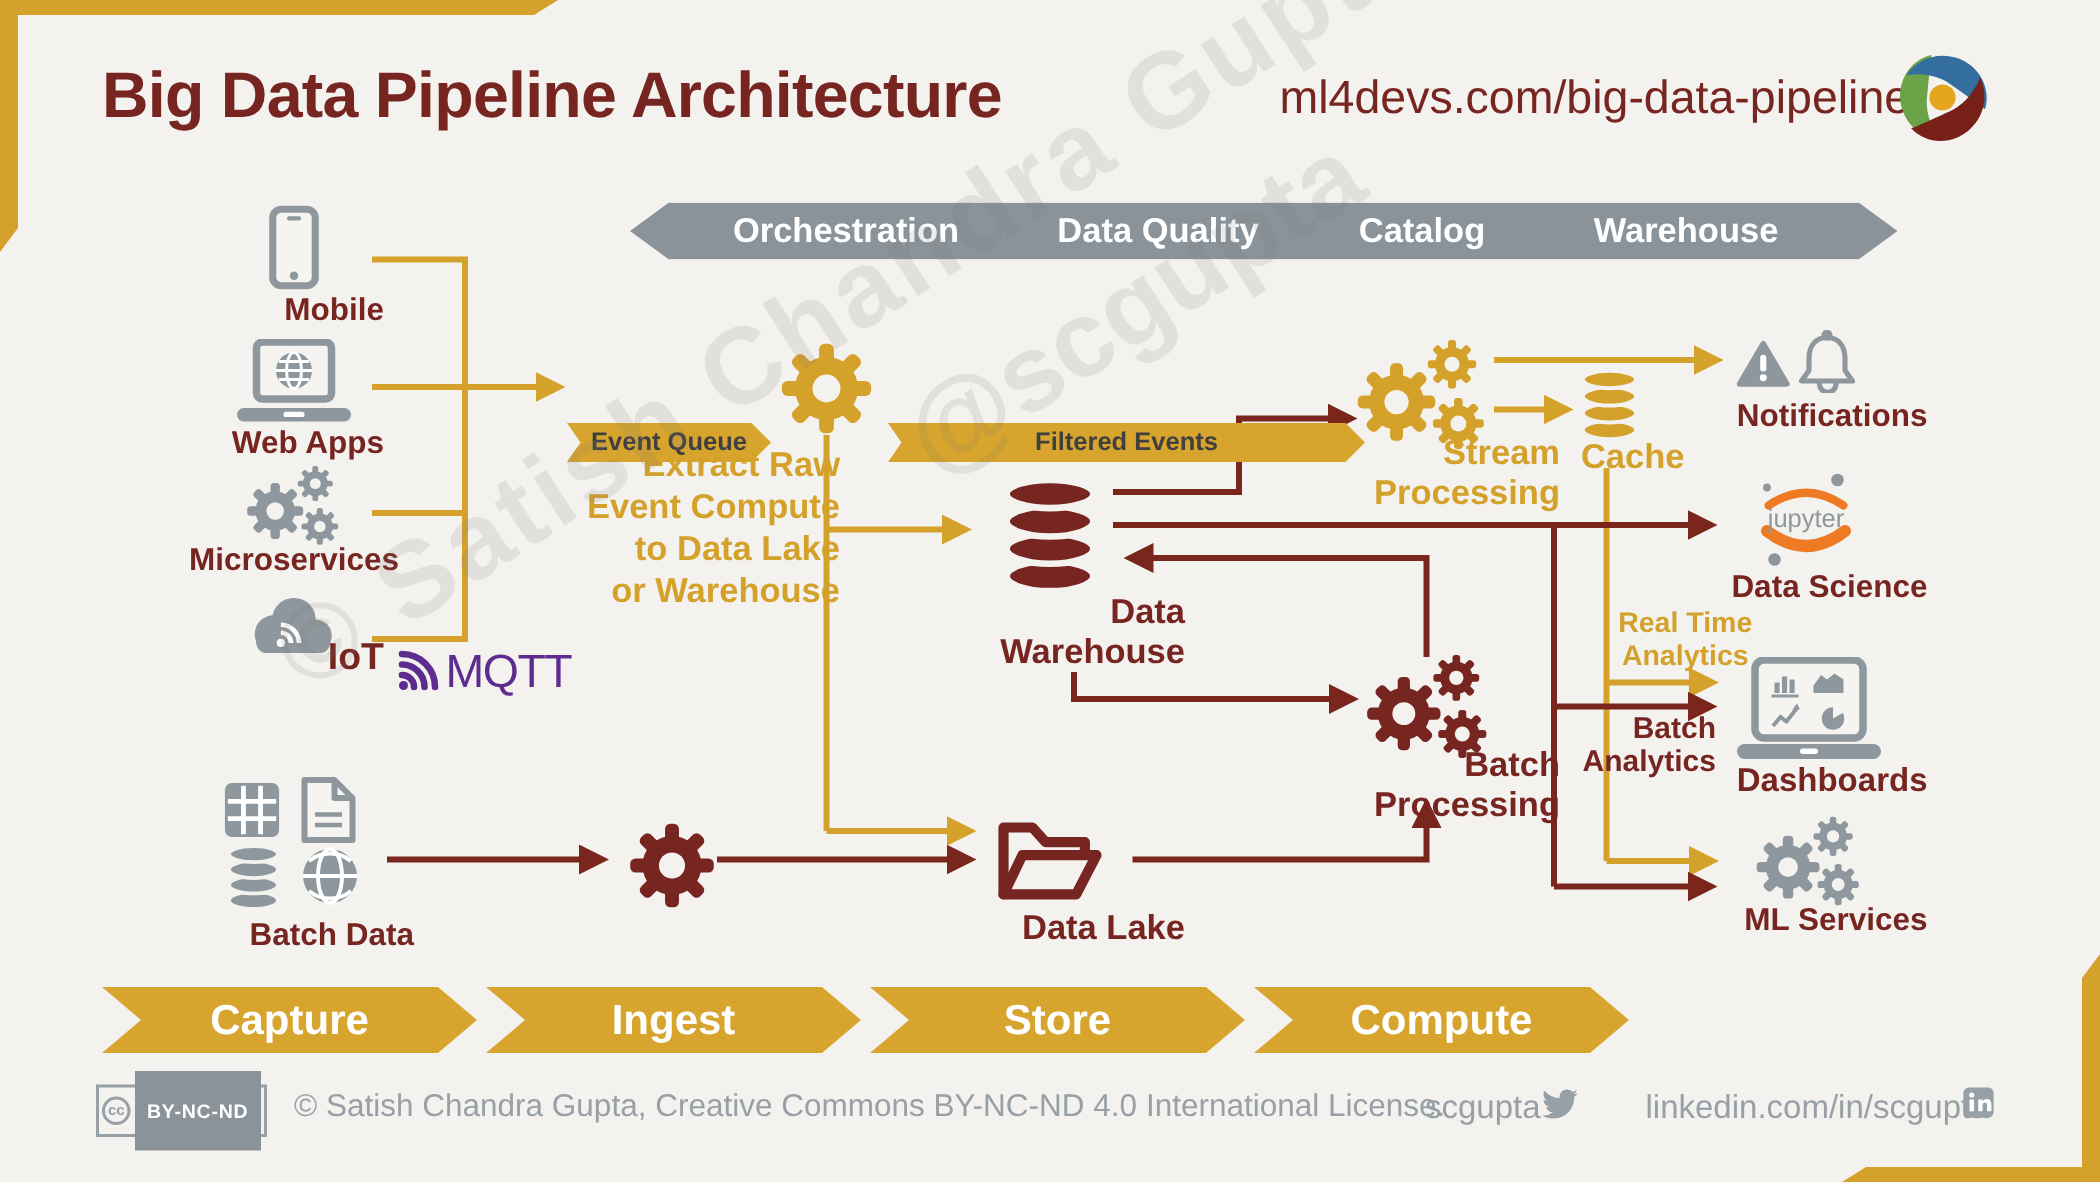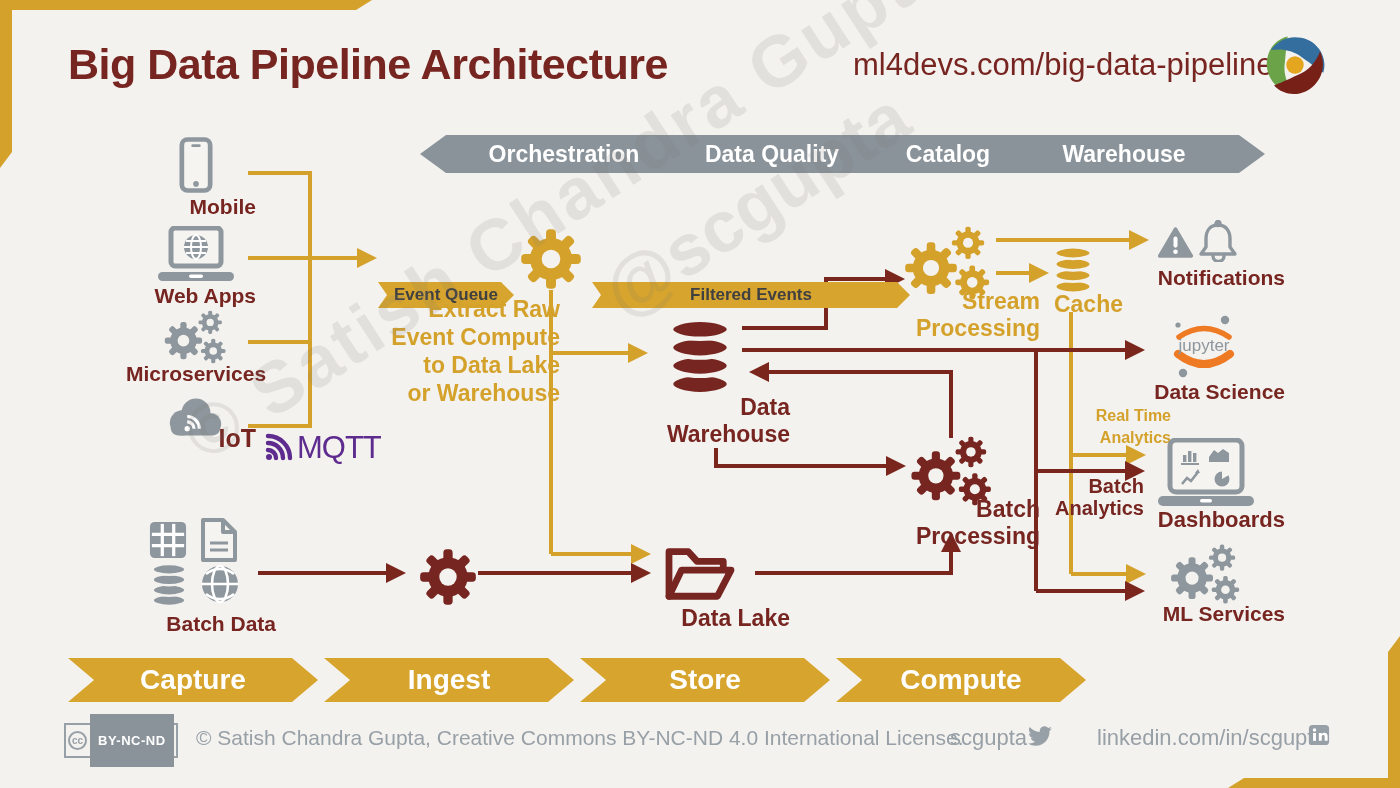--- a/index.html
+++ b/index.html
@@ -306,21 +306,21 @@
   <svg class="abs" style="left:1166px;top:312px;z-index:2" width="76" height="68" viewBox="0 0 76 68">
     <path d="M13,25 Q38,8 63,25" stroke="#ee7a24" stroke-width="5.5" fill="none" stroke-linecap="round"></path>
     <path d="M12,42 Q38,62 64,42" stroke="#ee7a24" stroke-width="8" fill="none" stroke-linecap="round"></path>
     <text x="38" y="39" text-anchor="middle" font-size="17" fill="#8e979d" font-family="Liberation Sans, sans-serif">jupyter</text>
     <circle cx="12" cy="13" r="2.6" fill="#8e979d"></circle>
     <circle cx="59" cy="8" r="4.2" fill="#8e979d"></circle>
     <circle cx="17" cy="61" r="4.2" fill="#8e979d"></circle>
   </svg>
   <div class="lb" style="left:1125px;top:380px;width:160px;font-size:21px;z-index:2">Data Science</div>
 
-  <div class="lb goldtext" style="left:1076px;top:405px;width:95px;font-size:16px;line-height:22px;color:var(--gold);text-align:right;z-index:2">
+  <div class="lb goldtext" style="left:1076px;top:405px;width:95px;font-size:19px;line-height:22px;color:var(--gold);text-align:center;z-index:2">
     <div>Real Time</div>
     <div>Analytics</div>
   </div>
   <div class="lb" style="left:1040px;top:475px;width:104px;font-size:20px;line-height:22px;z-index:2">
     <div>Batch</div>
     <div>Analytics</div>
   </div>
 
   <svg class="icon" style="left:1156px;top:438px;z-index:2" width="100" height="70" viewBox="0 0 100 70">
       <use href="#sym-dashlaptop"></use>

